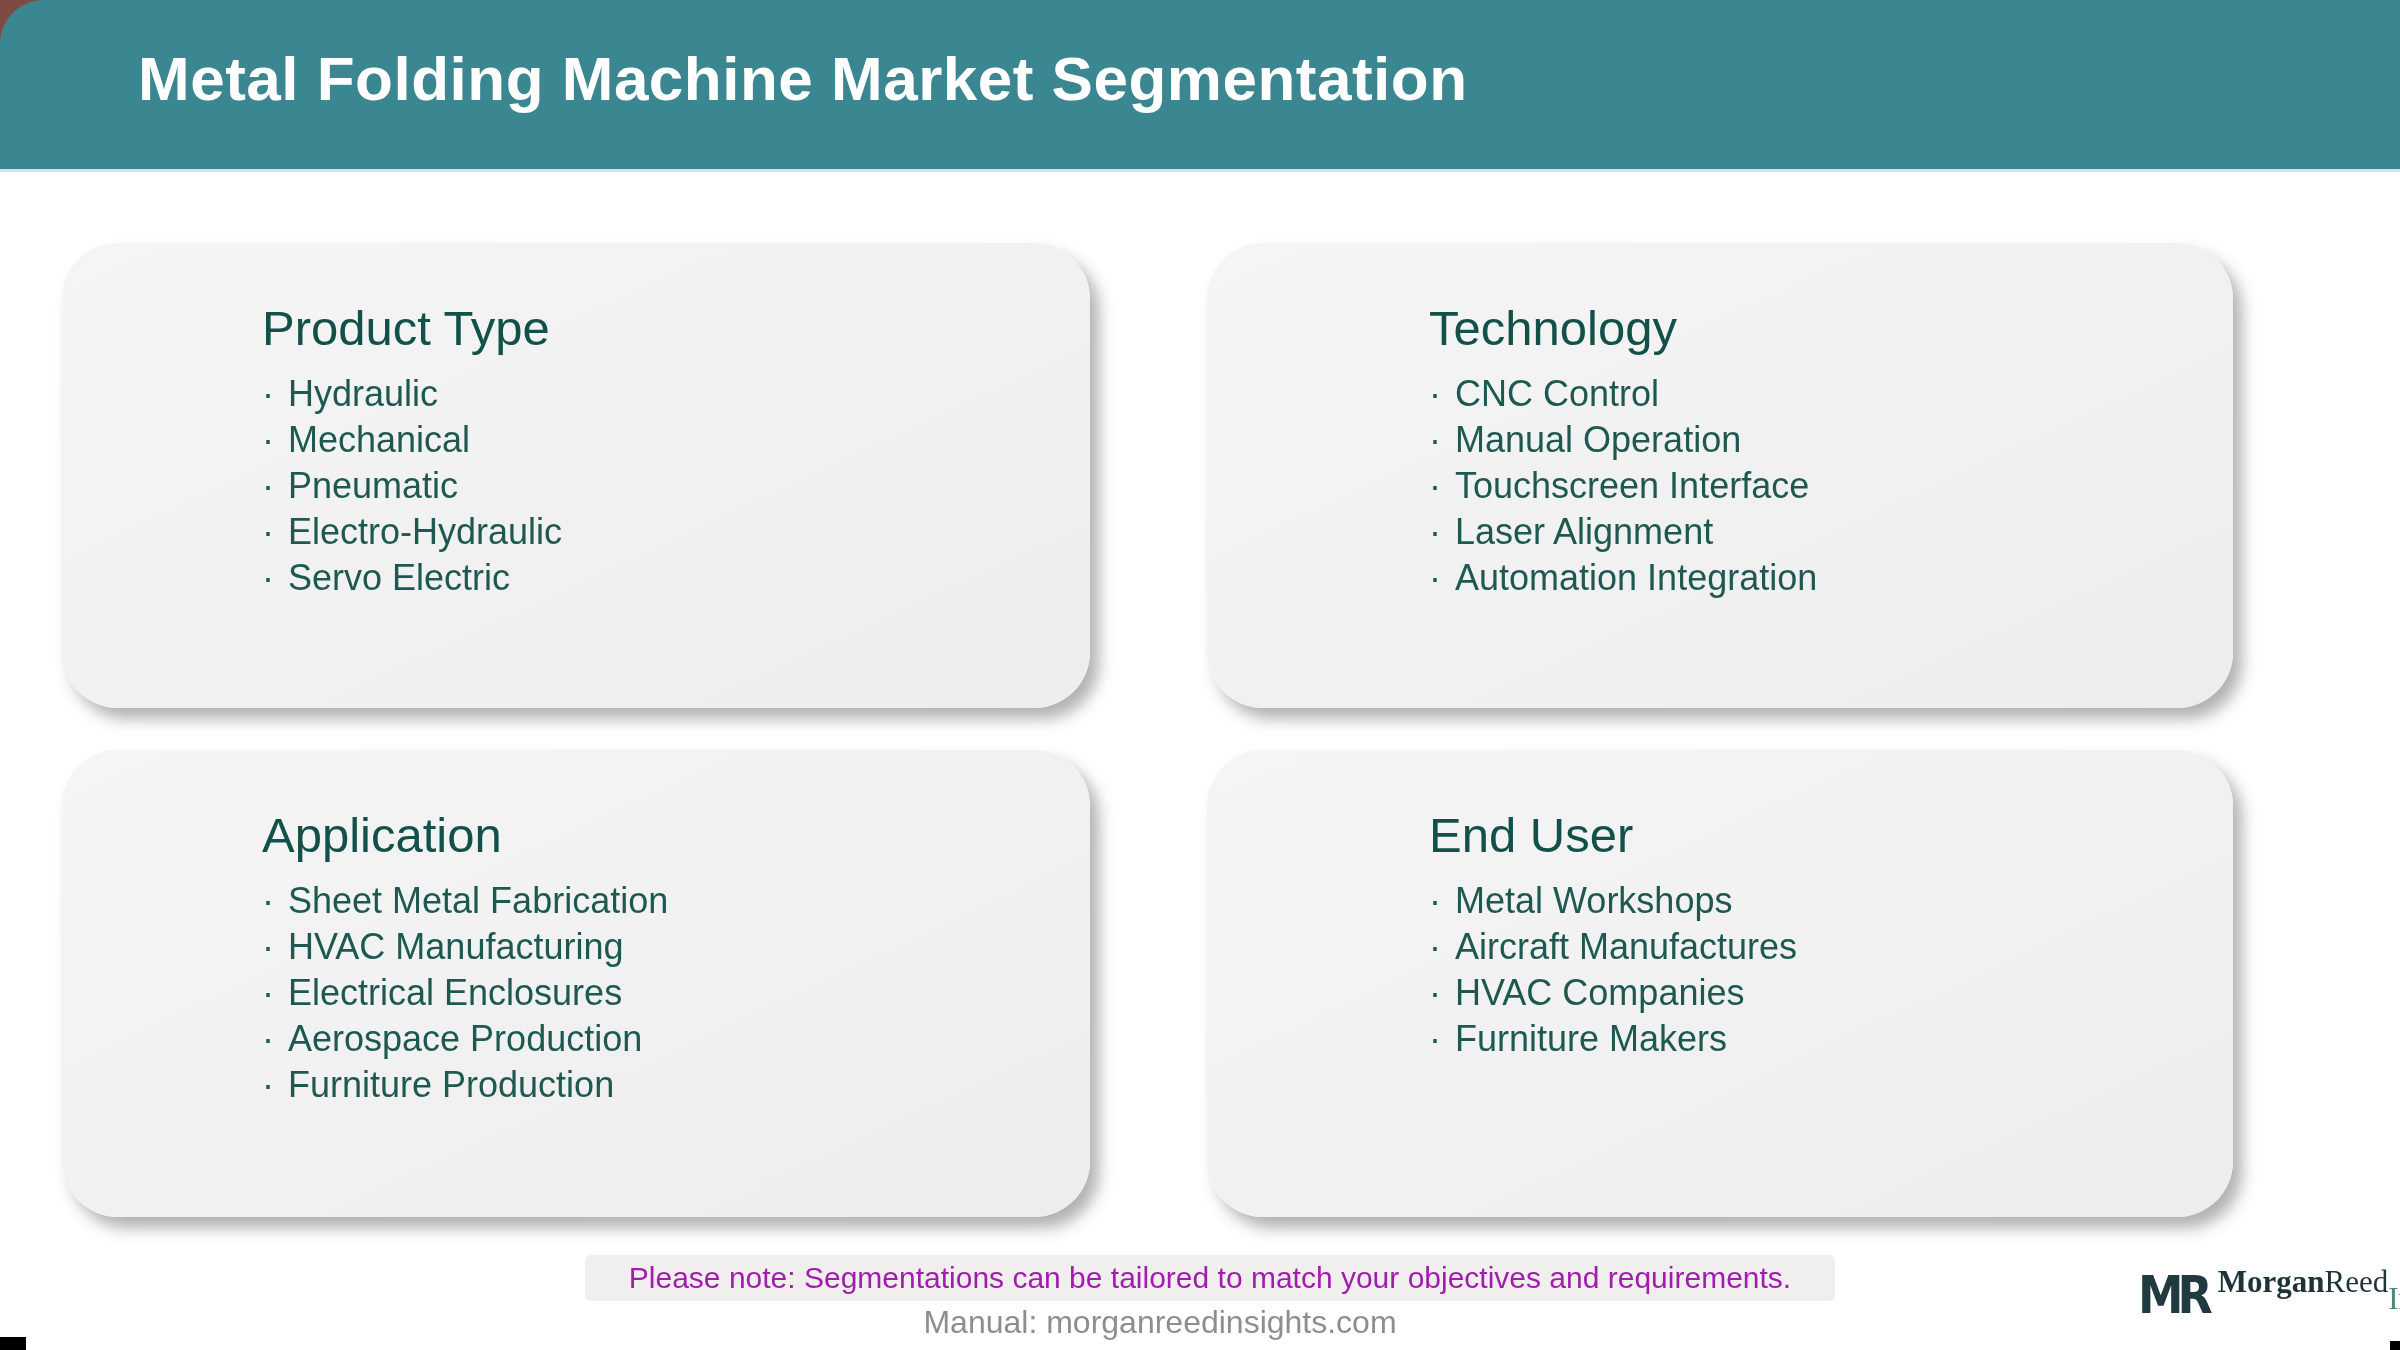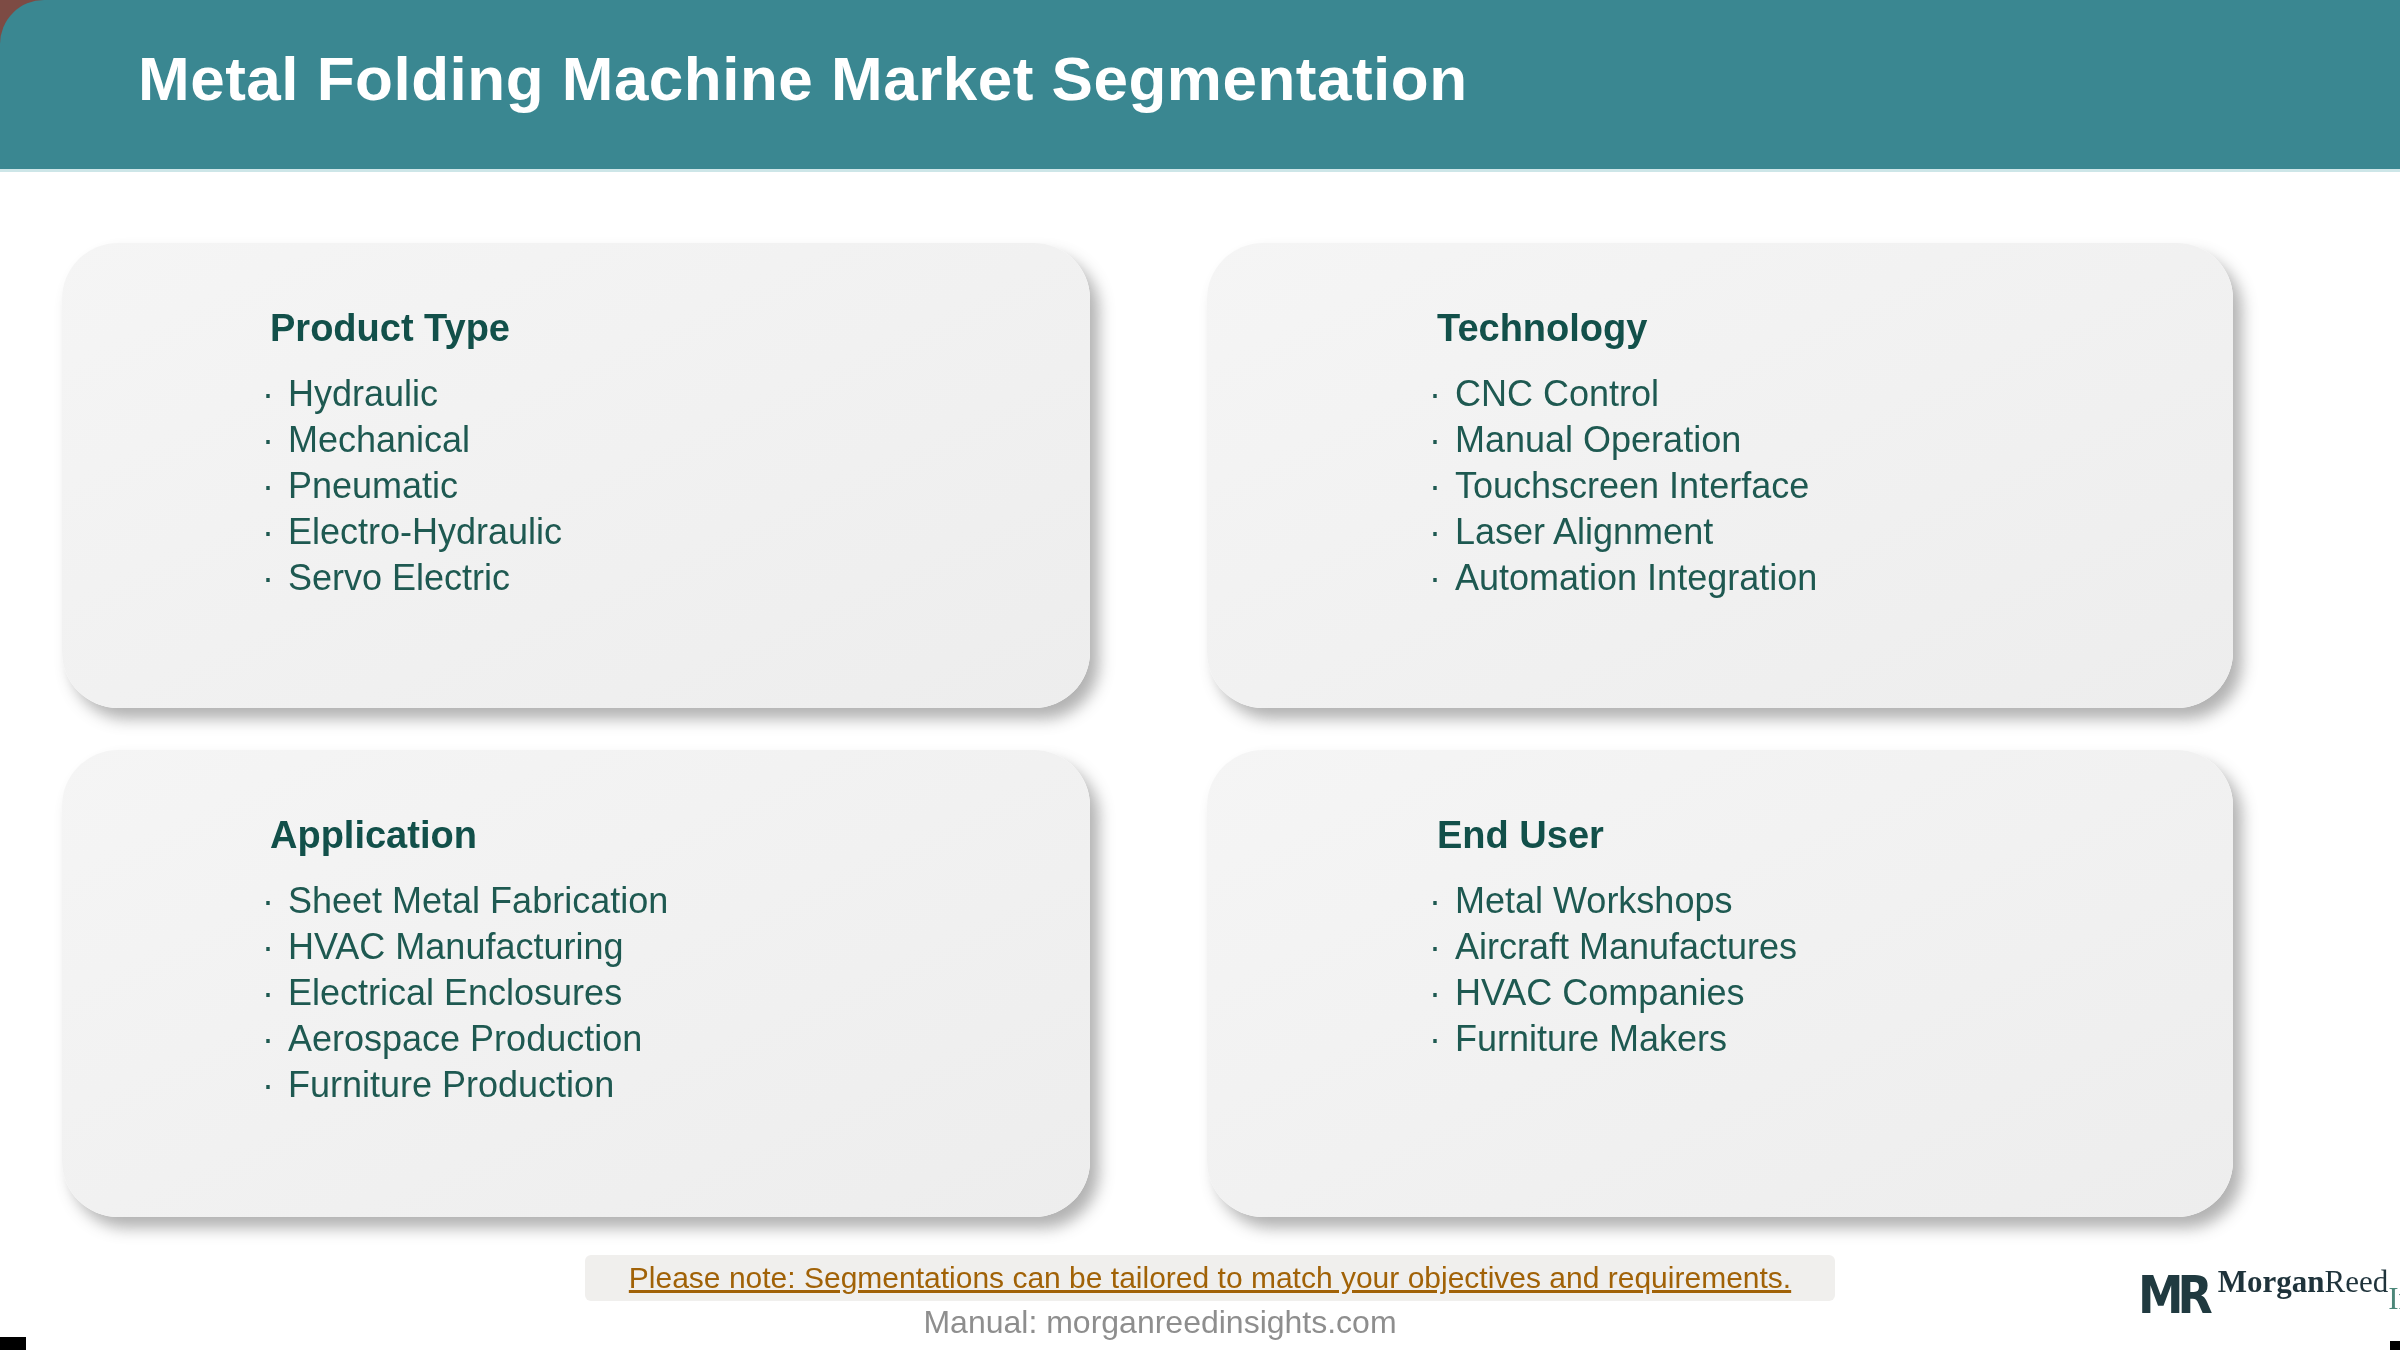--- a/index.html
+++ b/index.html
@@ -36,39 +36,39 @@
   }
   .card.c1 { left:62px;   top:243px; width:1028px; height:465px; }
   .card.c2 { left:1207px; top:243px; width:1026px; height:465px; }
   .card.c3 { left:62px;   top:750px; width:1028px; height:467px; }
   .card.c4 { left:1207px; top:750px; width:1026px; height:467px; }
 
   .card-inner { padding:54px 50px 0 200px; }
   .card.card-right .card-inner { padding-left:222px; }
 
   .card-title {
-    margin:0 0 12px 8px;
-    font-size:38px; font-weight:bold; color:#12504a;
+    margin:0 0 12px 0;
+    font-size:49px; font-weight:normal; color:#12504a;
     line-height:62px; letter-spacing:0px; white-space:nowrap;
   }
   .card-list { margin:0; padding:0; list-style:none; }
   .card-list li {
     font-size:36px; color:#1e5951; line-height:46px; white-space:nowrap;
   }
   .bullet {
     display:inline-block; width:26px; color:#1e5951;
   }
 
   .note-bar {
     position:absolute; left:585px; top:1255px; width:1250px; height:46px;
     background:#f0efed; border-radius:6px;
     display:flex; align-items:center; justify-content:center;
   }
   .note-text {
-    font-size:30px; color:#a16207; white-space:nowrap;text-decoration:underline;
+    font-size:30px; color:#a21caf; white-space:nowrap;
   }
 
   .source-text {
     position:absolute; left:0; top:1304px; width:2320px;
     text-align:center; font-size:32px; color:#8e8e8e; white-space:nowrap;
   }
 
   .logo {
     position:absolute; left:2138px; top:1266px;
     display:flex; align-items:flex-start;

